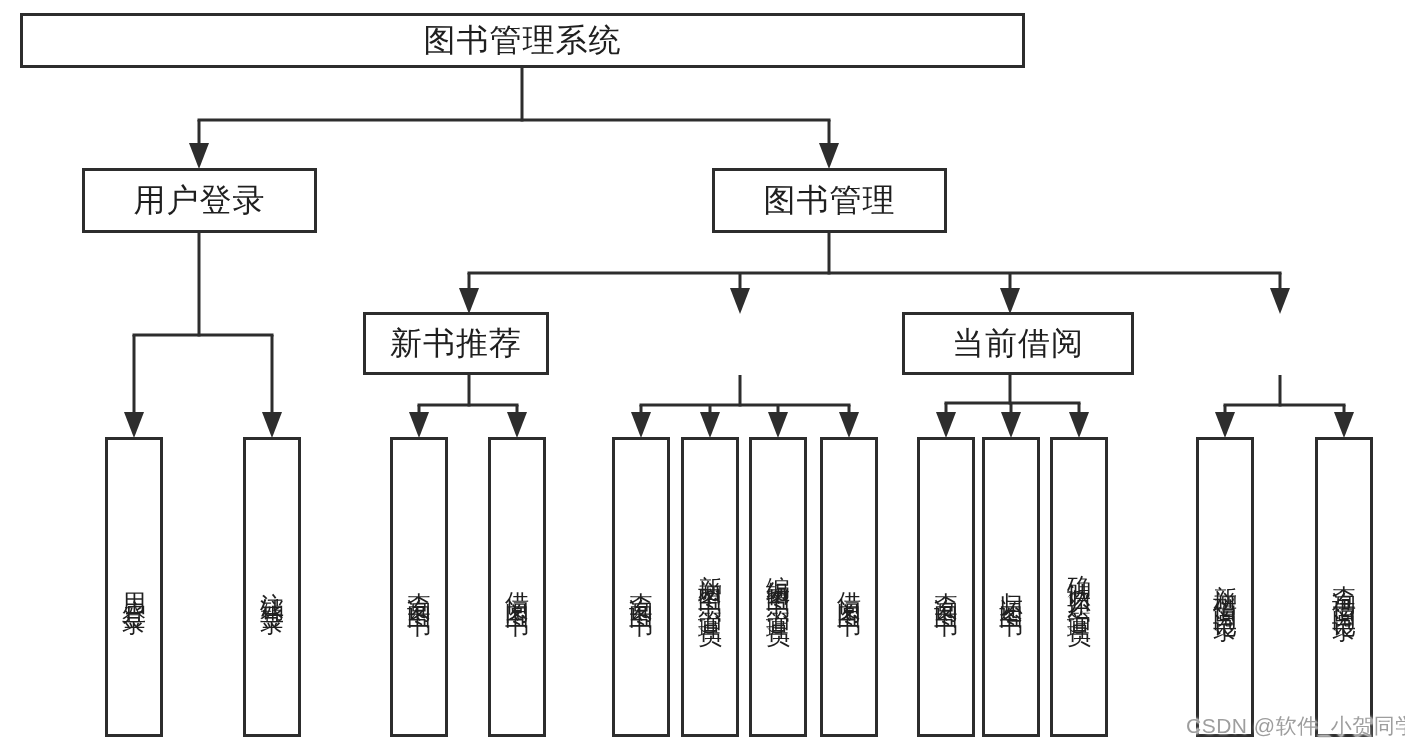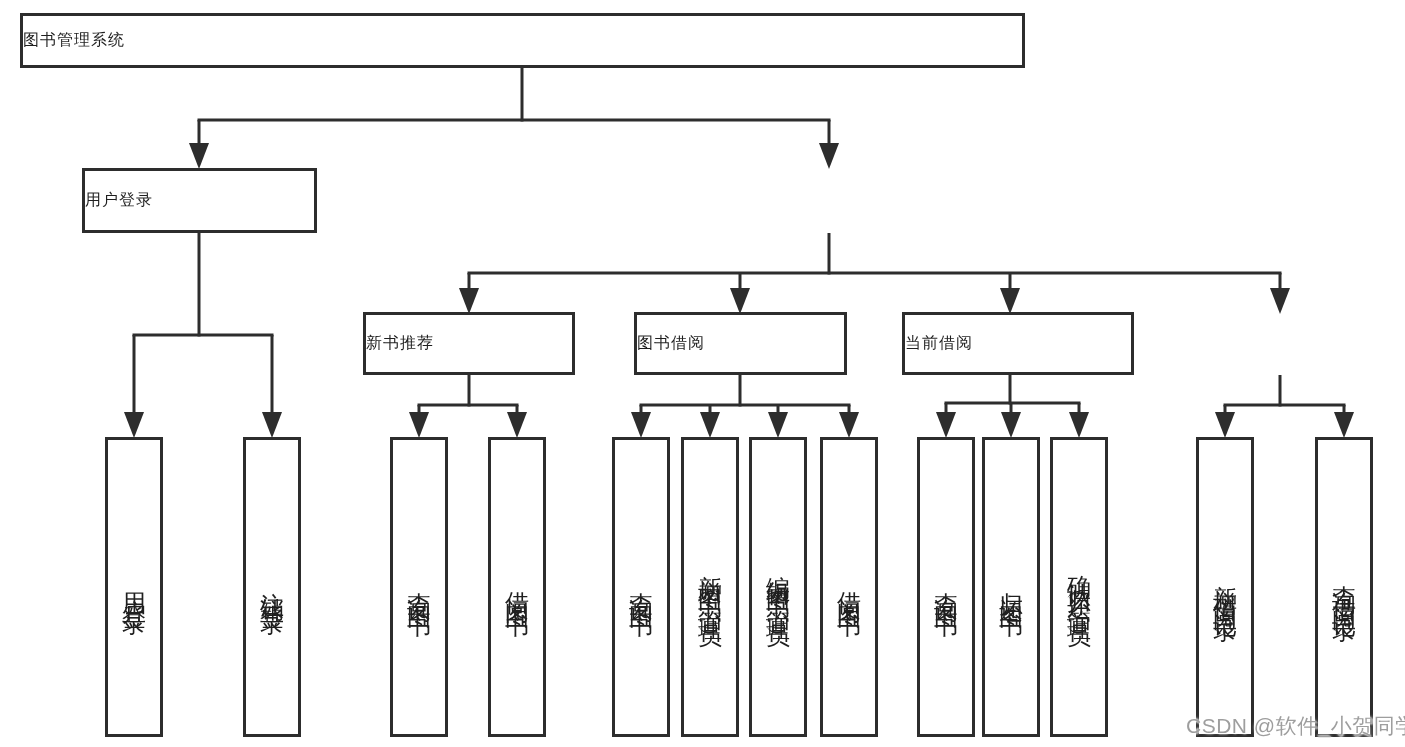--- a/index.html
+++ b/index.html
@@ -6,22 +6,22 @@
   .canvas{
     position:relative;width:1405px;height:747px;background:#ffffff;overflow:hidden;
     font-family:"Liberation Sans","DejaVu Sans",sans-serif;color:#1f1f1f;
   }
   .wires{position:absolute;left:0;top:0;z-index:1;}
   .box{
     position:absolute;box-sizing:border-box;background:#ffffff;
     border:3px solid #2d2d2d;z-index:2;
   }
   .hbox{
-    display:flex;align-items:center;
-    font-size:16px;letter-spacing:1px;white-space:nowrap;
+    display:flex;align-items:center;justify-content:center;
+    font-size:32px;letter-spacing:1px;white-space:nowrap;
   }
   .leaf{
     width:58px;height:300px;top:437px;
     writing-mode:vertical-rl;text-orientation:mixed;
     text-align:center;line-height:52px;font-size:24px;letter-spacing:7px;
     overflow:hidden;
   }
   .watermark{
     position:absolute;left:1186px;top:712px;z-index:6;
     font-size:21px;color:#9e9e9e;white-space:nowrap;letter-spacing:0.5px;
@@ -97,26 +97,26 @@
     <polygon points="1344,438 1334,412 1354,412"></polygon>
   </svg>
 
   <div class="box hbox" style="left:20px;top:13px;width:1005px;height:55px">
     <span>图书管理系统</span>
   </div>
 
   <div class="box hbox" style="left:82px;top:168px;width:235px;height:65px">
     <span>用户登录</span>
   </div>
+  <div class="box hbox" style="left:712px;top:168px;width:235px;height:65px">
+    <span>图书管理</span>
+  </div>
 
-  <div class="box hbox" style="left:363px;top:312px;width:212px;height:63px">
+  <div class="box hbox" style="left:363px;top:312px;width:186px;height:63px">
     <span>新书推荐</span>
-  </div>
-  <div class="box hbox" style="left:634px;top:312px;width:213px;height:63px">
-    <span>图书借阅</span>
   </div>
   <div class="box hbox" style="left:902px;top:312px;width:232px;height:63px">
     <span>当前借阅</span>
   </div>
 
   <div class="box leaf" style="left:105px">用户登录</div>
   <div class="box leaf" style="left:243px">注销登录</div>
   <div class="box leaf" style="left:390px">查询图书</div>
   <div class="box leaf" style="left:488px">借阅图书</div>
   <div class="box leaf" style="left:612px">查询图书</div>

